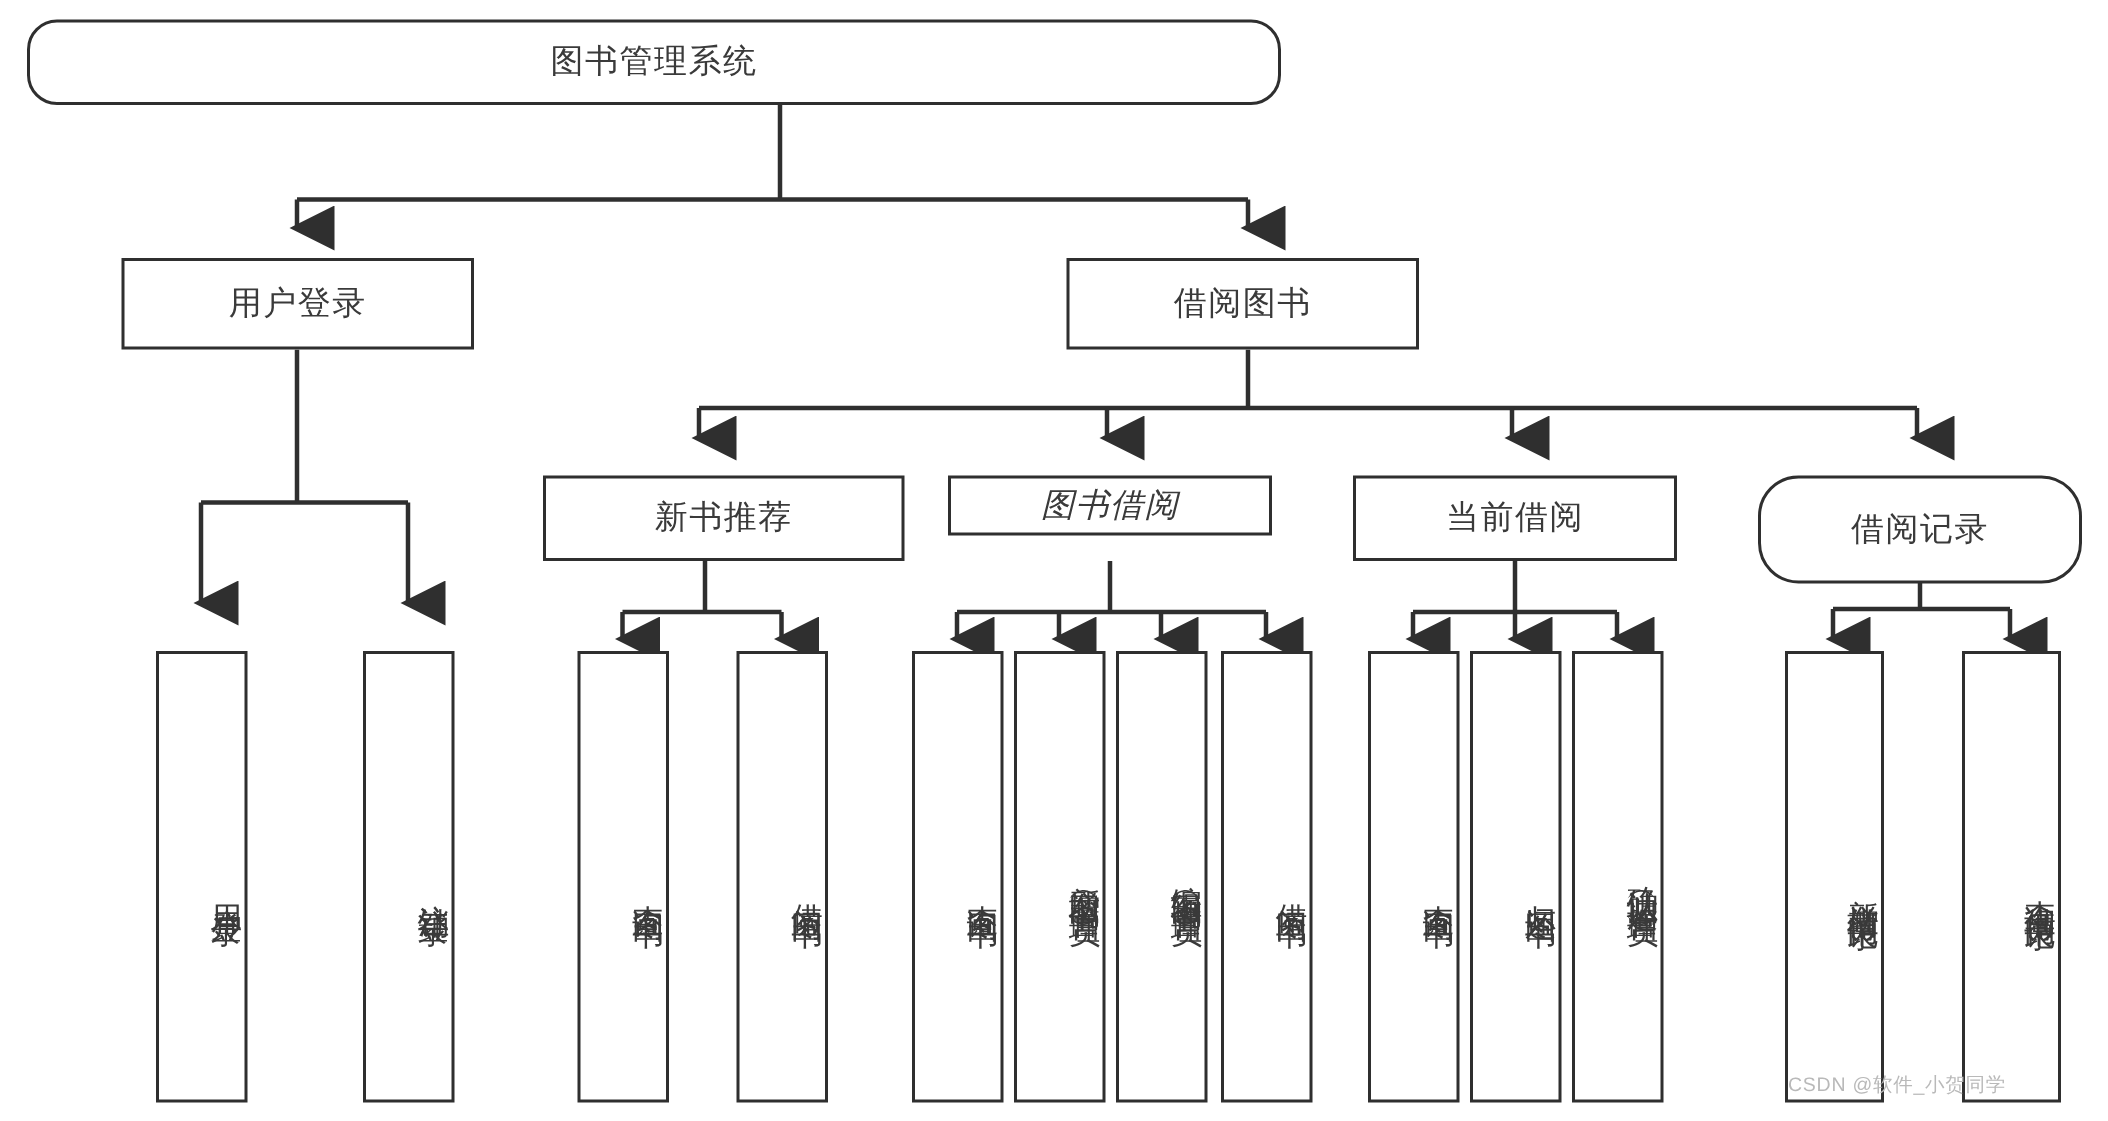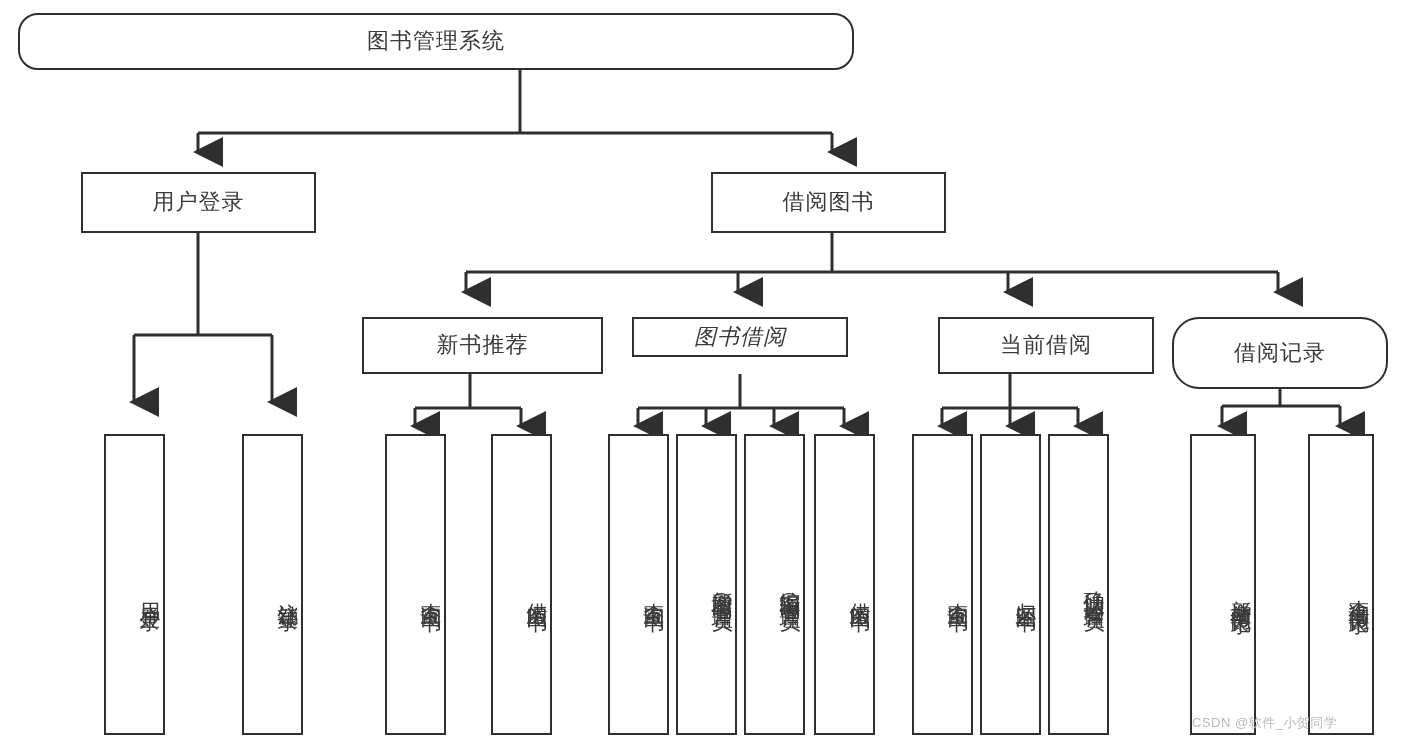--- a/index.html
+++ b/index.html
@@ -118,21 +118,21 @@
     </g>
   </svg>
 
   <div class="node horizontal" style="left:18px; top:13px; width:836px; height:57px;border-radius:20px;">图书管理系统</div>
 
   <div class="node horizontal" style="left:81px; top:172px; width:235px; height:61px;">用户登录</div>
   <div class="node horizontal" style="left:711px; top:172px; width:235px; height:61px;">借阅图书</div>
 
   <div class="node horizontal" style="left:362px; top:317px; width:241px; height:57px;">新书推荐</div>
   <div class="node horizontal" style="left:632px; top:317px; width:216px; height:40px;font-style:italic;">图书借阅</div>
-  <div class="node horizontal" style="left:902px; top:317px; width:216px; height:57px;margin-left:36px;">当前借阅</div>
+  <div class="node horizontal" style="left:902px; top:317px; width:216px; height:57px;">当前借阅</div>
   <div class="node horizontal" style="left:1172px; top:317px; width:216px; height:72px;border-radius:27px;">借阅记录</div>
 
   <div class="node vertical" style="left:104px; top:434px; width:61px; height:301px;">用户登录</div>
   <div class="node vertical" style="left:242px; top:434px; width:61px; height:301px;">注销登录</div>
 
   <div class="node vertical" style="left:385px; top:434px; width:61px; height:301px;">查询图书</div>
   <div class="node vertical" style="left:491px; top:434px; width:61px; height:301px;">借阅图书</div>
 
   <div class="node vertical" style="left:608px; top:434px; width:61px; height:301px;">查询图书</div>
   <div class="node vertical tall-text" style="left:676px; top:434px; width:61px; height:301px;">新增图书（管理员）</div>

